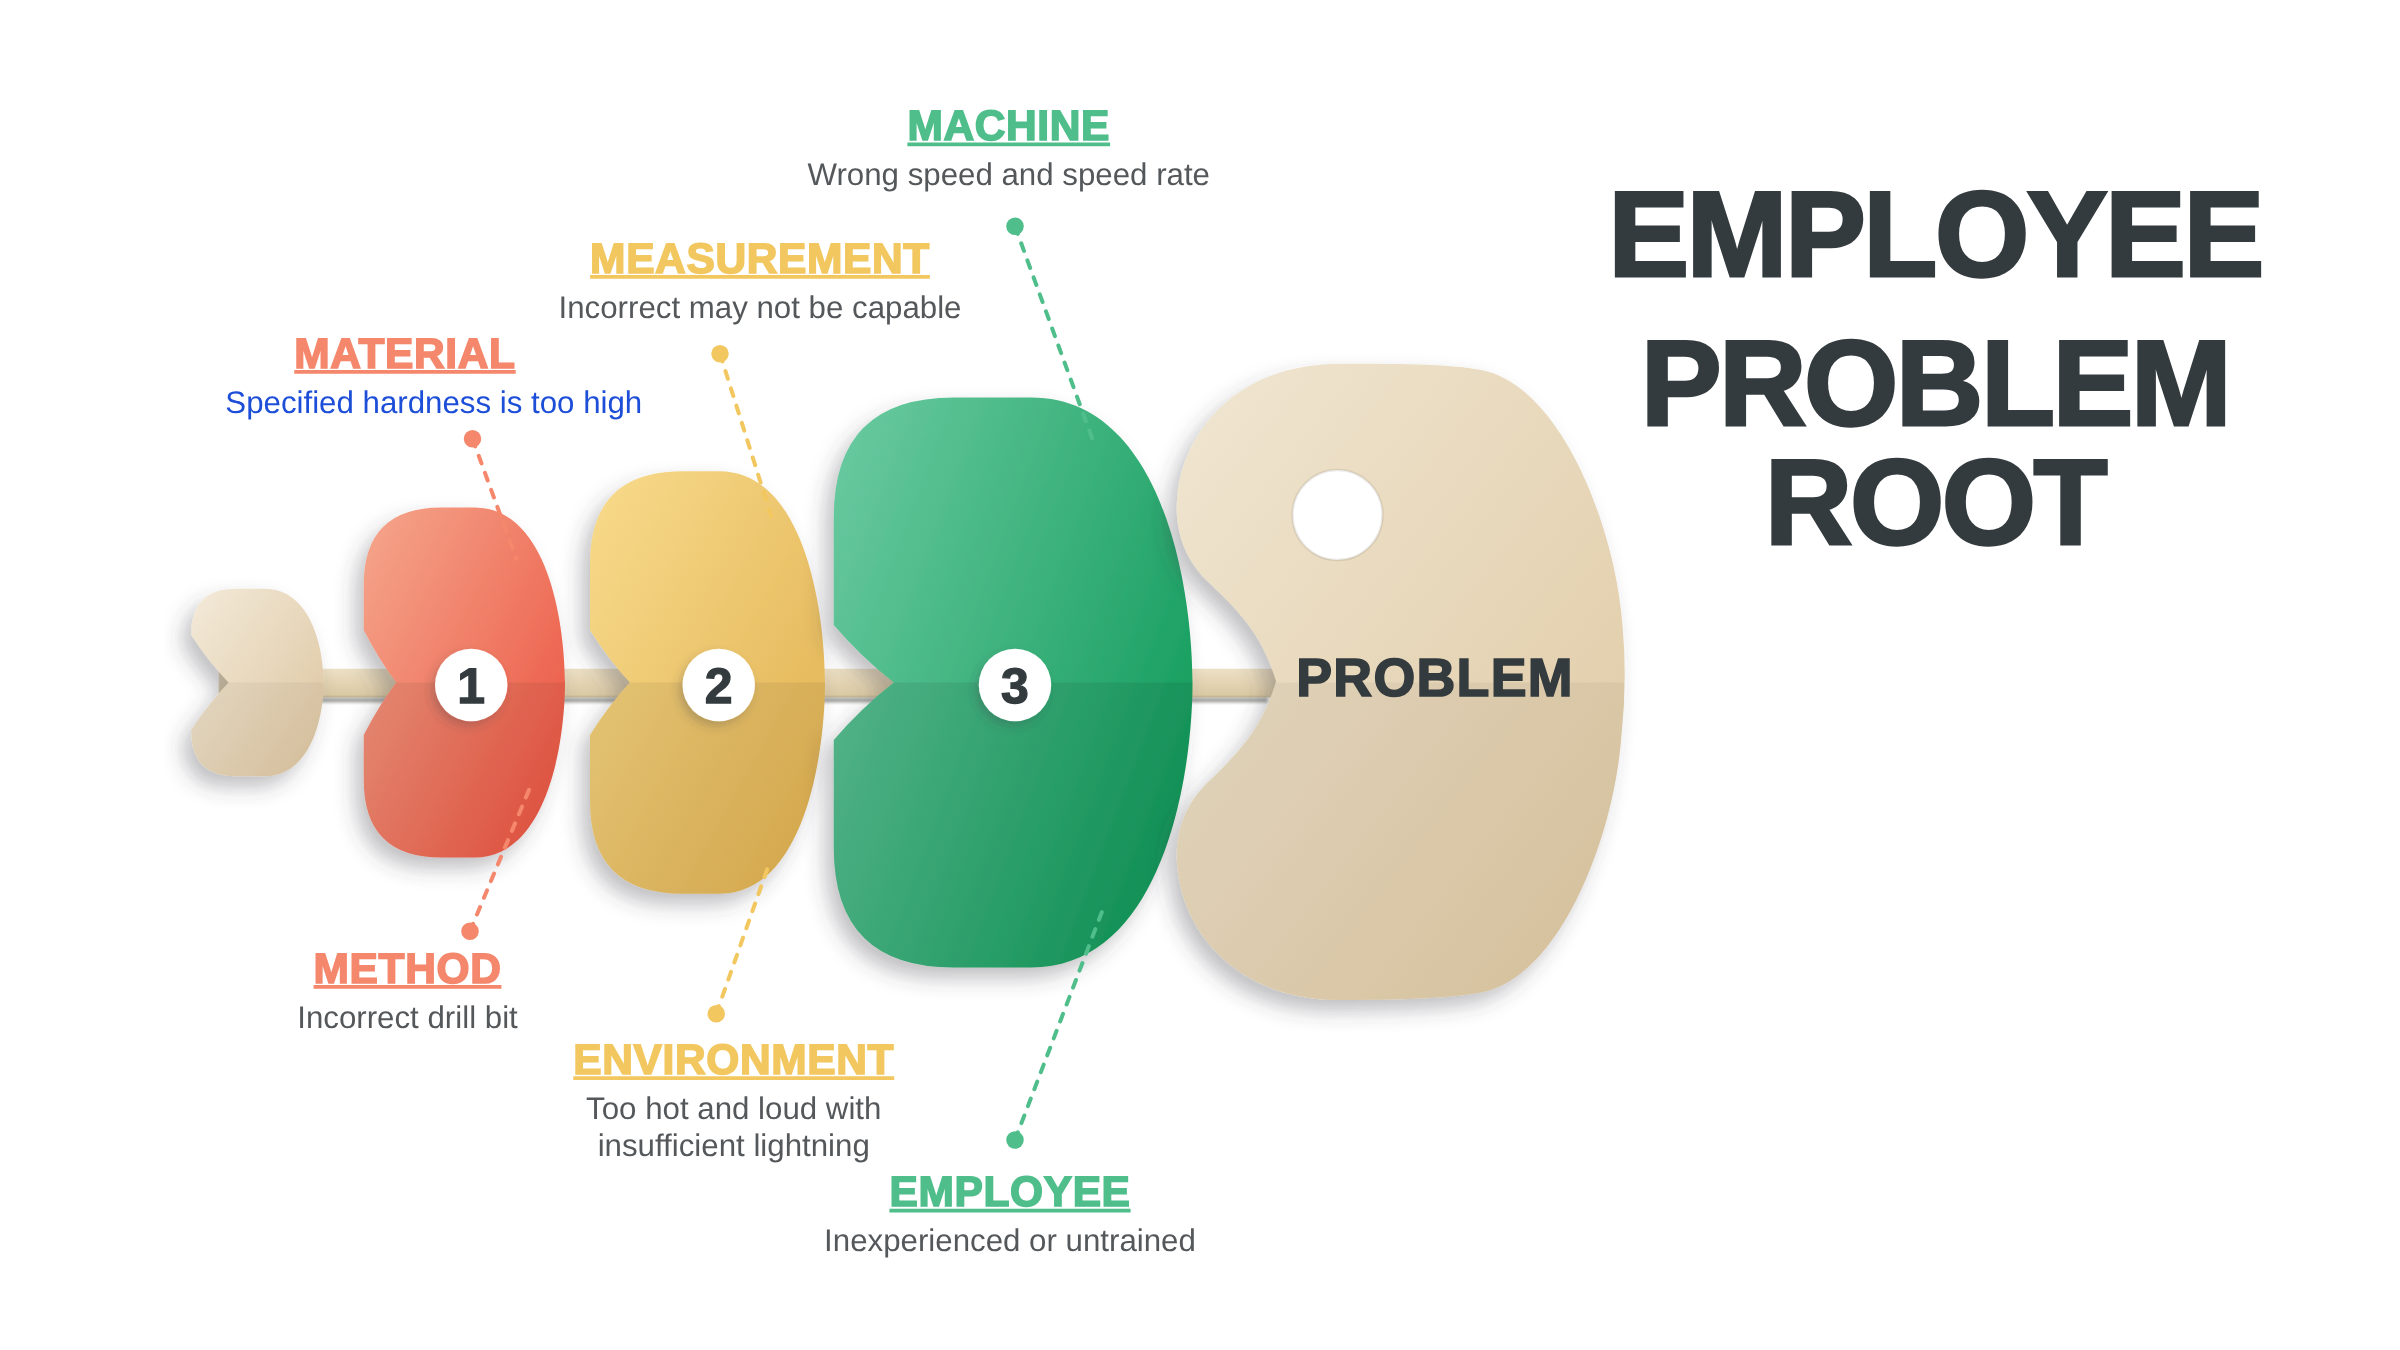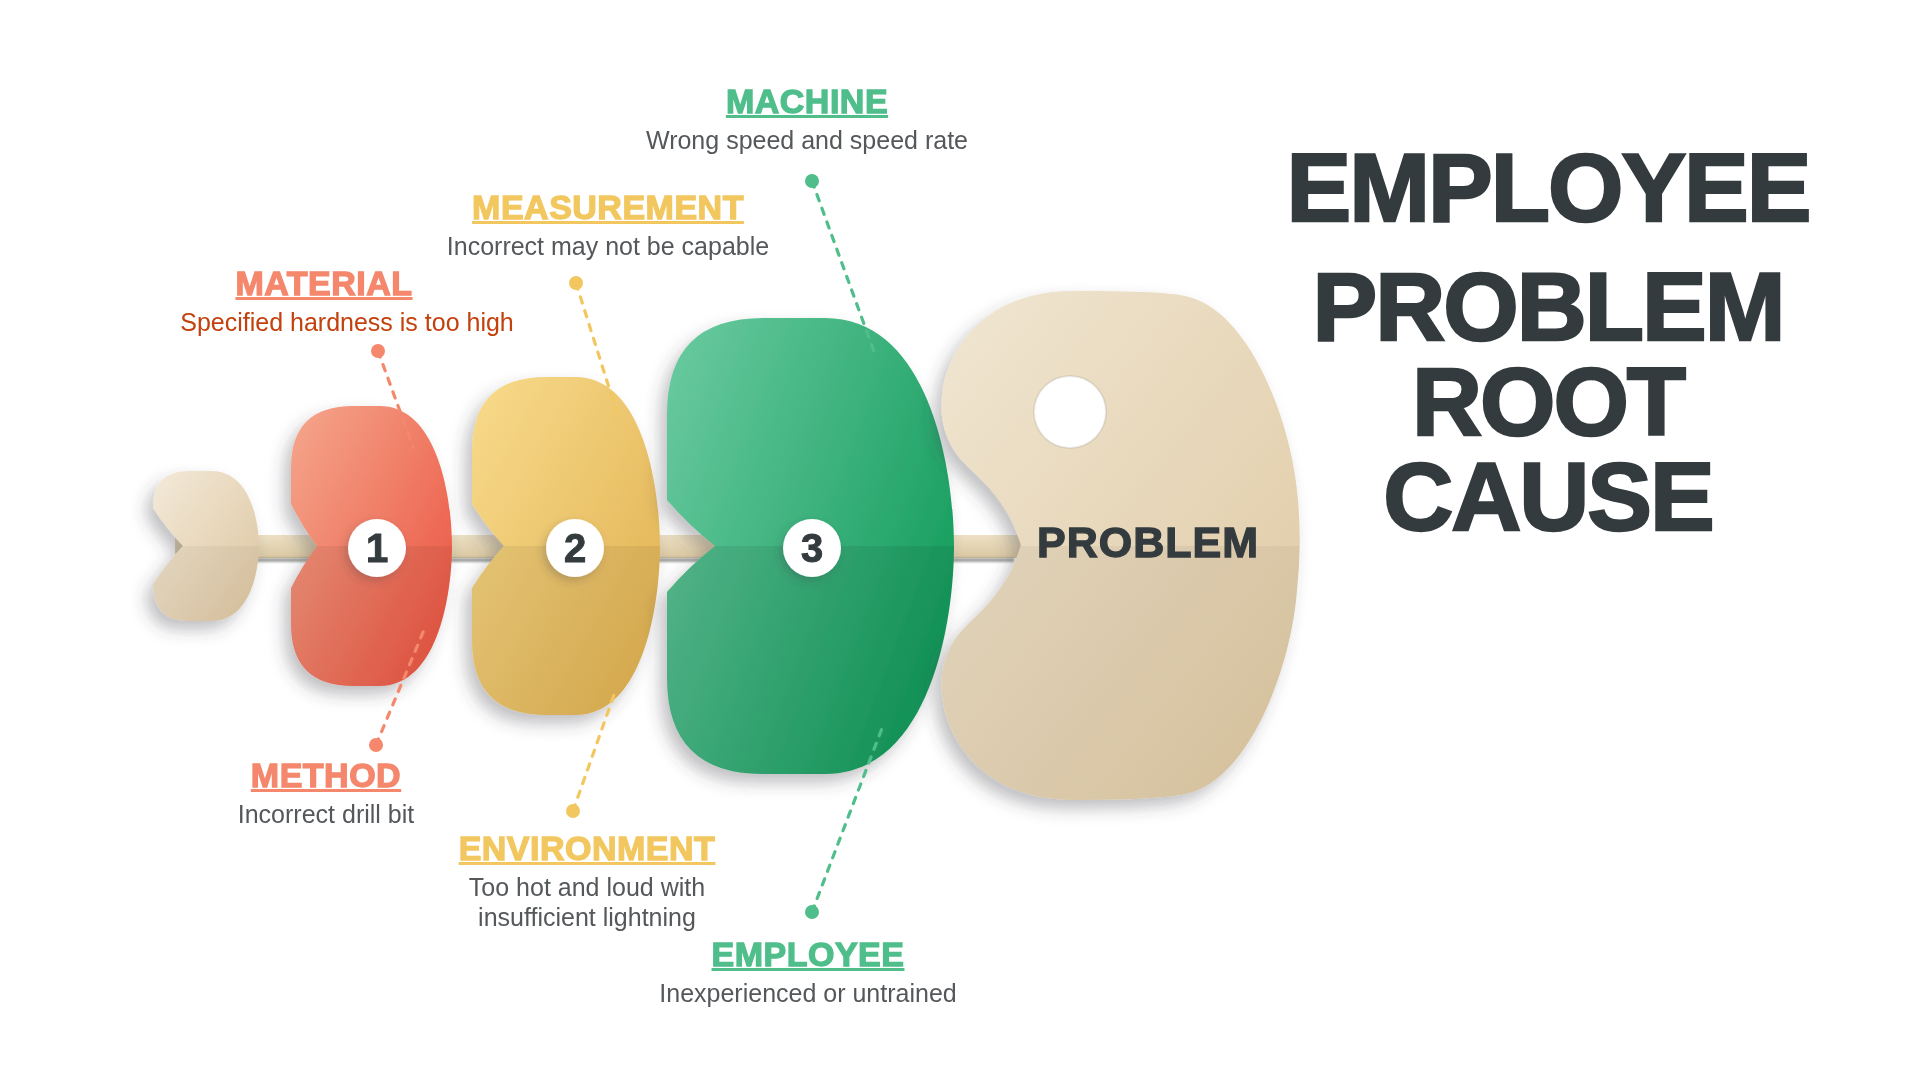--- a/index.html
+++ b/index.html
@@ -189,21 +189,21 @@
         <circle cx="573" cy="811" r="7" fill="#F2C75F"></circle>
       </g>
       <g>
         <line x1="812" y1="912" x2="884" y2="723" stroke="#4FBE8B" stroke-width="3.2" stroke-dasharray="6.5 8" stroke-linecap="round"></line>
         <circle cx="812" cy="912" r="7" fill="#4FBE8B"></circle>
       </g>
     </svg>
 
   <div class="cause cause--material" id="cause-material">
     <div class="cause-title" style="color: rgb(244, 135, 108);">MATERIAL</div>
-    <div class="cause-desc" style="color: #c2410c; margin-left: 46px;">Specified hardness is too high</div>
+    <div class="cause-desc" style="color: #1d4ed8; margin-left: 46px;">Specified hardness is too high</div>
   </div>
   <div class="cause cause--measurement" id="cause-measurement">
     <div class="cause-title" style="color: rgb(242, 199, 95);">MEASUREMENT</div>
     <div class="cause-desc" style="color: rgb(85, 88, 91);">Incorrect may not be capable</div>
   </div>
   <div class="cause cause--machine" id="cause-machine">
     <div class="cause-title" style="color: rgb(79, 190, 139);">MACHINE</div>
     <div class="cause-desc" style="color: rgb(85, 88, 91);">Wrong speed and speed rate</div>
   </div>
   <div class="cause cause--environment" id="cause-environment">
@@ -216,16 +216,15 @@
   </div>
   <div class="cause cause--employee" id="cause-employee">
     <div class="cause-title" style="color: rgb(79, 190, 139);">EMPLOYEE</div>
     <div class="cause-desc" style="color: rgb(85, 88, 91);">Inexperienced or untrained</div>
   </div>
 
   <div id="title-block" style="color: rgb(52, 59, 62);">
     <div class="title-line title-line--first">EMPLOYEE</div>
     <div class="title-line">PROBLEM</div>
     <div class="title-line">ROOT</div>
-    <div class="title-line">CAUSE</div>
   </div>
 
 </div>
 
 </body></html>

